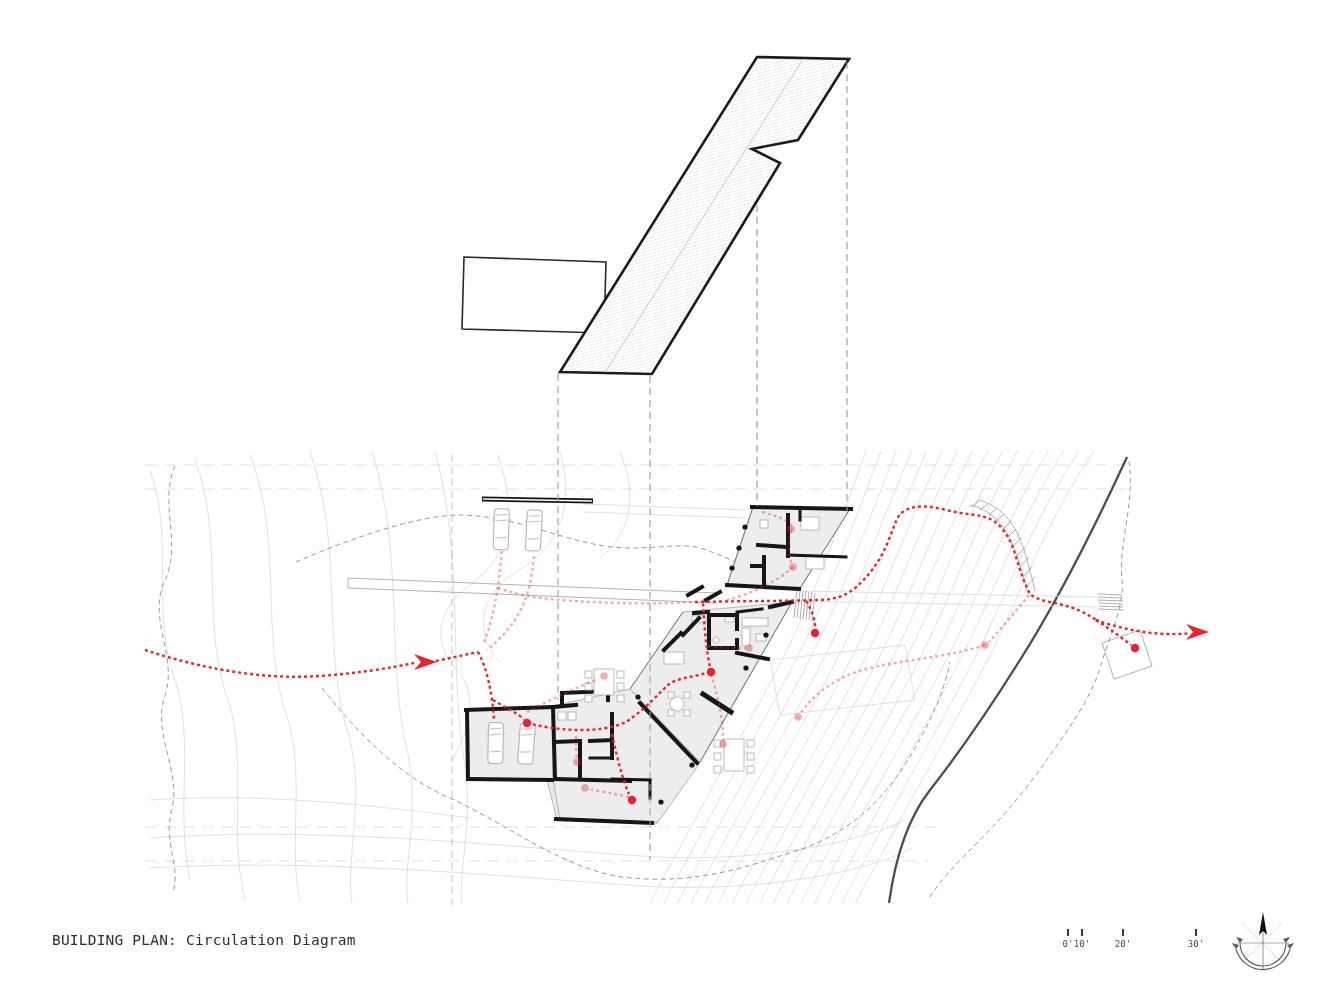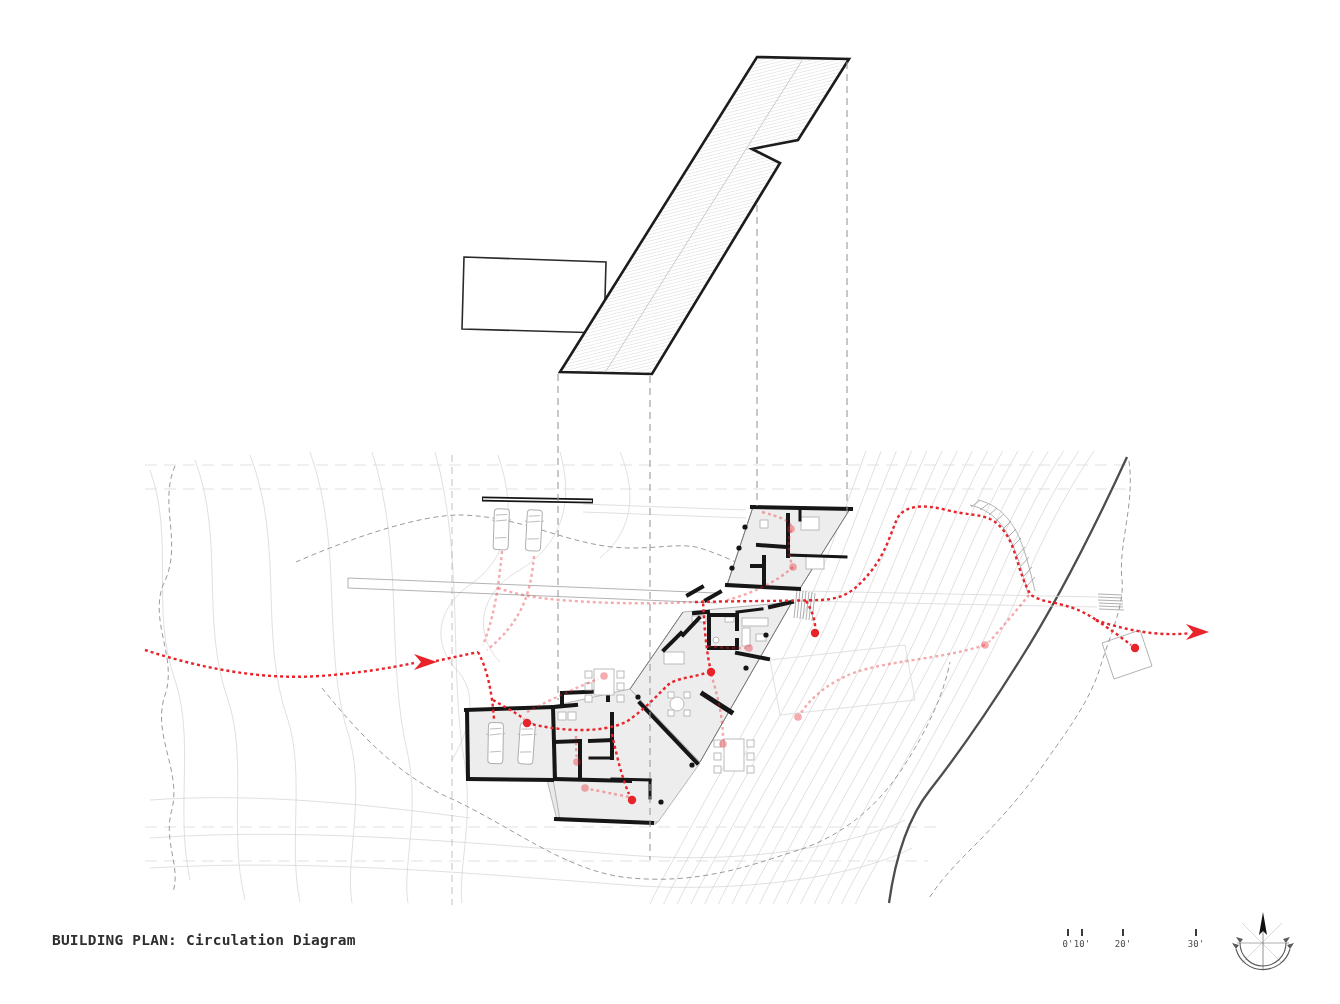--- a/index.html
+++ b/index.html
@@ -1,19 +1,19 @@
 <!DOCTYPE html>
 <html><head>
 <meta charset="utf-8">
 <style>
   html,body{margin:0;padding:0;background:#ffffff;}
   .sheet{position:relative;width:1340px;height:1004px;background:#ffffff;overflow:hidden;
          font-family:"DejaVu Sans Mono","Liberation Mono",monospace;}
   .sheet svg.plan{position:absolute;left:0;top:0;}
-  .drawing-title{position:absolute;left:52px;top:932px;font-size:14.5px;font-weight:700;
+  .drawing-title{position:absolute;left:52px;top:932px;font-size:14.5px;font-weight:400;
     color:#2e2e2e;letter-spacing:.2px;white-space:nowrap;}
   .scalebar{position:absolute;left:1060px;top:929px;width:170px;height:36px;}
   .tick-group{position:absolute;top:0;width:26px;text-align:center;}
   .tick{width:2px;height:7px;background:#3a3a3a;margin:0 auto;}
   .tick-label{margin-top:3px;font-size:9px;color:#4a4a4a;line-height:10px;}
   .compass{position:absolute;left:1230px;top:906px;}
   
   .contour{stroke:#d2d2d2;stroke-width:.7;fill:none;}
   .slope{stroke:#cfcfcf;stroke-width:.65;fill:none;}
   .veg{stroke:#8f8f8f;stroke-width:.9;fill:none;stroke-dasharray:5 3.5;}

